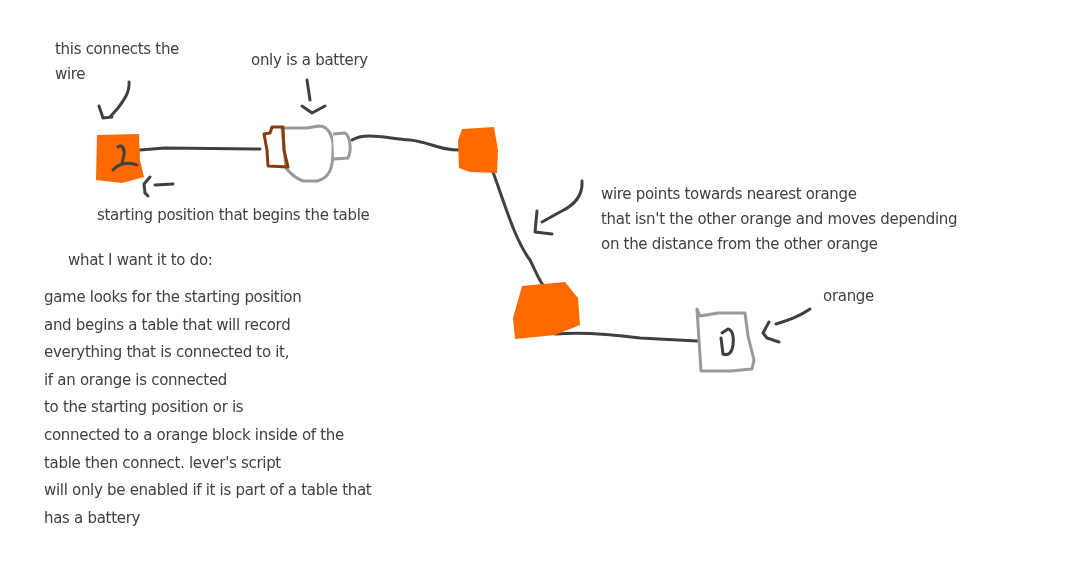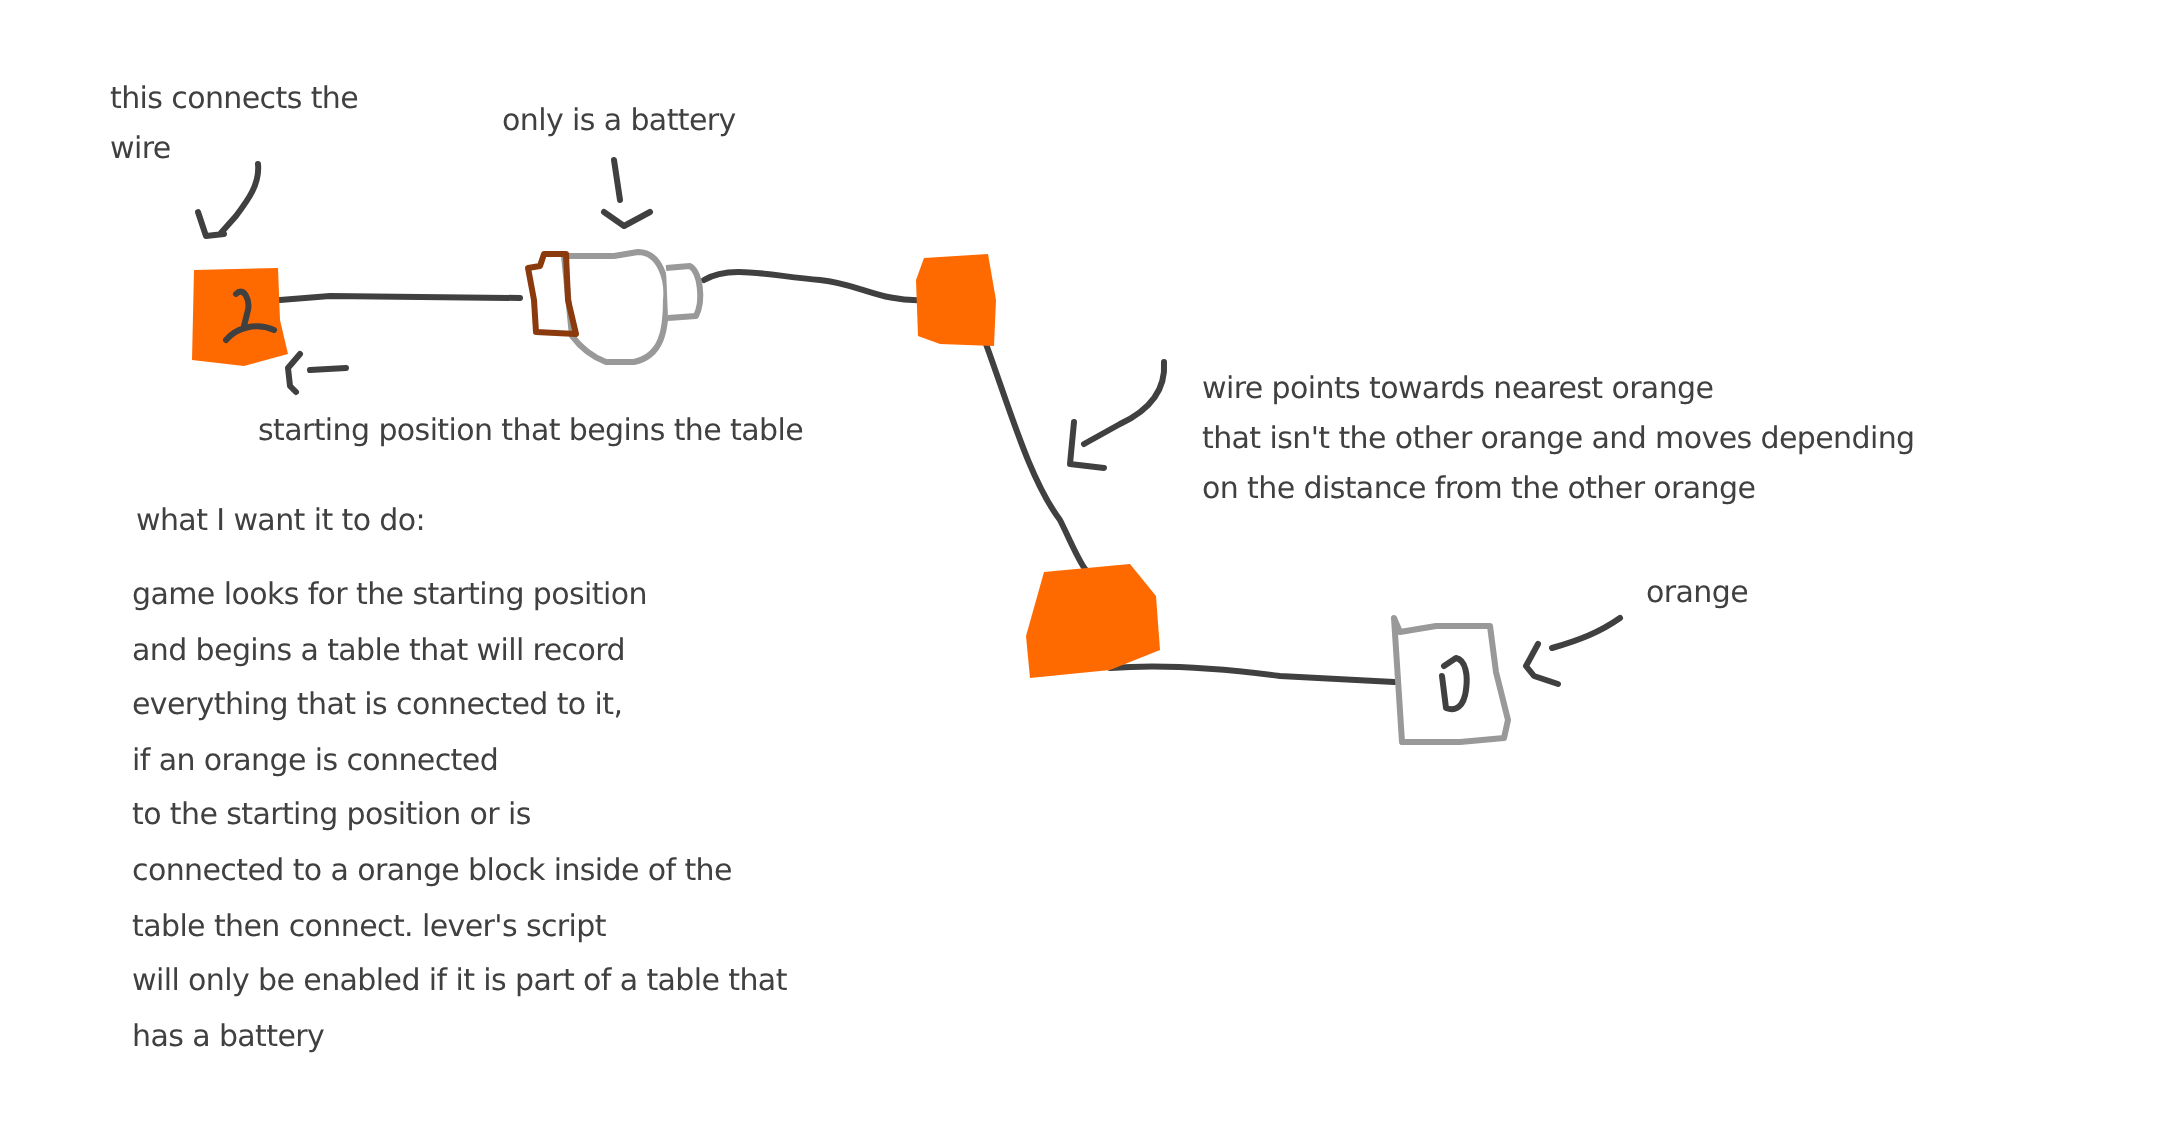--- a/index.html
+++ b/index.html
@@ -39,28 +39,28 @@
   <path class="stroke" d="M129 82 C130 92 124 100 118 108 L110 117 M99 106 L103 118 L112 117"></path>
   <path class="stroke" d="M307 80 L310 100 M302 106 L312 113 L325 106"></path>
   <path class="stroke" d="M150 177 L144 184 L145 193 L148 196 M155 185 L173 184"></path>
   <path class="stroke" d="M582 181 C583 195 575 205 560 212 L542 222 M537 211 L535 232 L552 234"></path>
   <path class="stroke" d="M810 309 C800 316 790 320 776 324 M769 322 L763 333 L767 338 L779 342"></path>
 </svg>
 
 <div class="txt" style="left:55px; top:37px;">this connects the
 wire</div>
 <div class="txt" style="left:251px; top:48px;">only is a battery</div>
-<div class="txt" style="left:97px; top:203px;margin-left:32px;">starting position that begins the table</div>
+<div class="txt" style="left:97px; top:203px;">starting position that begins the table</div>
 <div class="txt" style="left:601px; top:159px;margin-top:23px;">wire points towards nearest orange
 that isn't the other orange and moves depending
 on the distance from the other orange</div>
 <div class="txt" style="left:823px; top:284px;">orange</div>
 
 <div class="txt" style="left:68px; top:248px;text-align:right;">what I want it to do:</div>
-<div class="txt" style="left:66px; top:284px; line-height:27.6px;">game looks for the starting position
+<div class="txt" style="left:44px; top:284px; line-height:27.6px;">game looks for the starting position
 and begins a table that will record
 everything that is connected to it,
 if an orange is connected
 to the starting position or is
 connected to a orange block inside of the
 table then connect. lever's script
 will only be enabled if it is part of a table that
 has a battery</div>
 
 </body></html>

